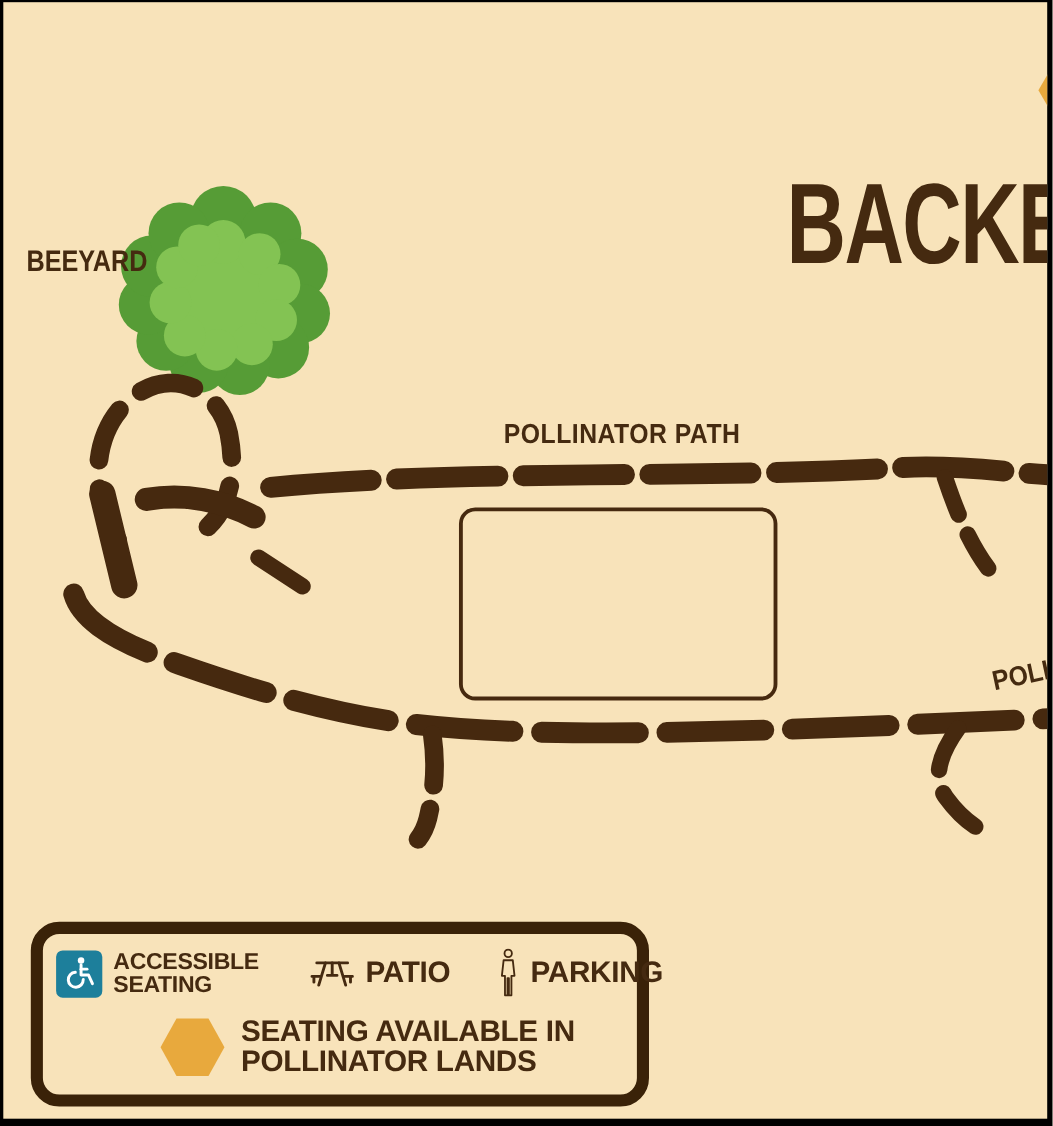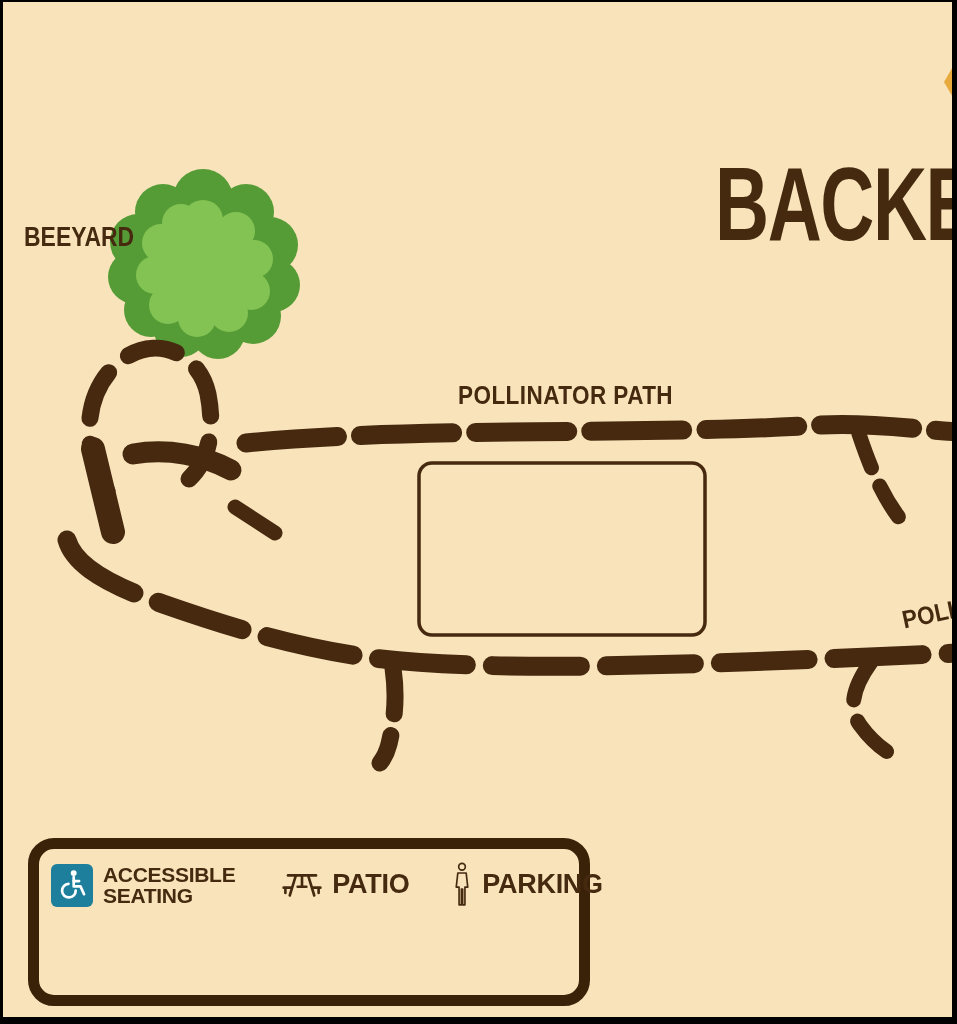--- a/index.html
+++ b/index.html
@@ -181,16 +181,31 @@
           <span class="icon-gap">
             <svg width="22" height="46" viewBox="0 0 20 44" fill="none" stroke="var(--text-brown,#452a10)" stroke-width="1.6" stroke-linejoin="round">
               <circle cx="10" cy="4.5" r="3.2"></circle>
               <path d="M6,10.5 L14,10.5 L15.5,24 L12.8,24 L12.8,41 L10.6,41 L10.6,26 L9.4,26 L9.4,41 L7.2,41 L7.2,24 L4.5,24 Z"></path>
             </svg>
           </span>
           <span class="legend-label">PARKING</span>
         </div>
 
       </div>
+      <div class="legend-row legend-row-2">
+
+        <div class="legend-item">
+          <span class="hex-gap">
+            <svg width="62" height="62" viewBox="0 0 64 64">
+              <polygon points="2,32 17,5 47,5 62,32 47,59 17,59" fill="var(--hexagon-orange,#e8a93d)"></polygon>
+            </svg>
+          </span>
+          <span class="legend-label two-line">
+            <span>SEATING AVAILABLE IN</span>
+            <span>POLLINATOR LANDS</span>
+          </span>
+        </div>
+
+      </div>
     </div>
 
   </div>
 </div>
 
 </body></html>

